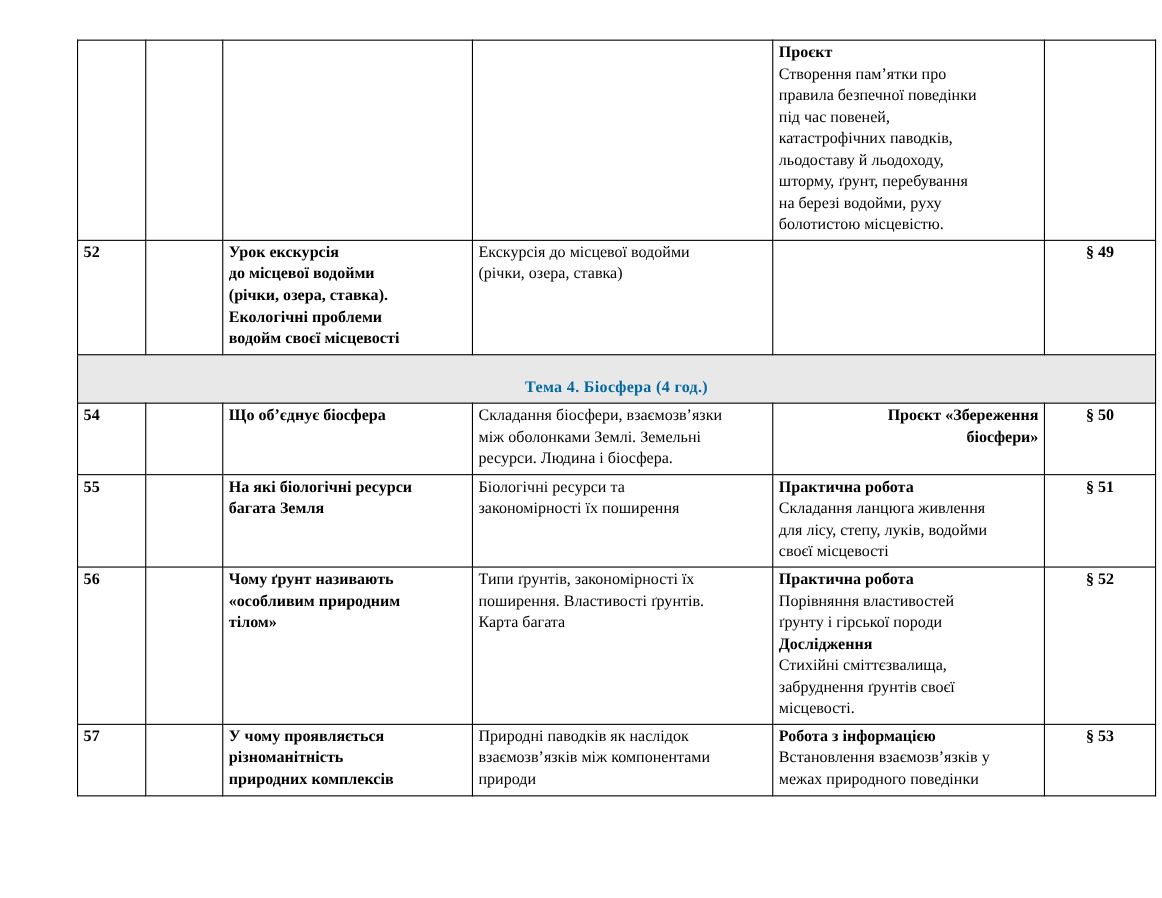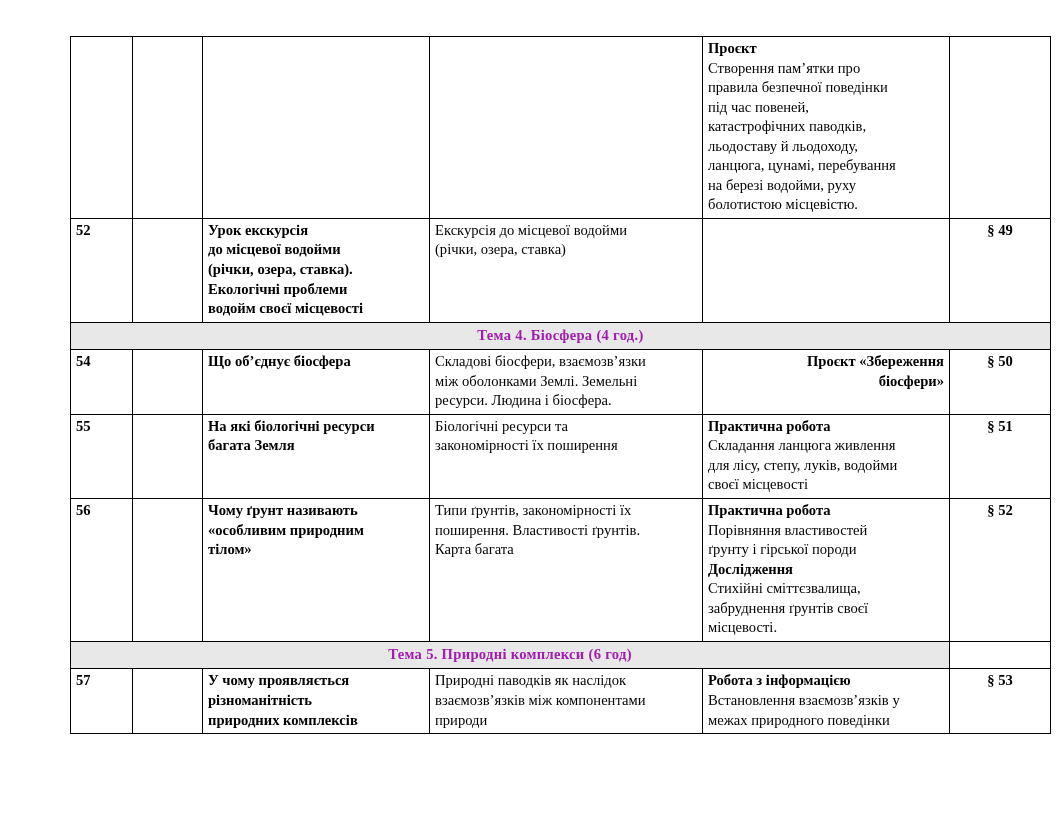--- a/index.html
+++ b/index.html
@@ -59,23 +59,23 @@
     font-weight: bold;
   }
   .bold { font-weight: bold; }
   .center { text-align: right; }
 
   
   tr.theme-row td.theme {
     background: #e8e8e8;
     text-align: center;
     font-weight: bold;
-    color: #a21caf;
+    color: #0369a1;
     letter-spacing: 0.3px;
-    padding: 3px 4px 4px 4px;
+    padding: 20px 4px 4px 4px;
   }
   tr.theme-row td.theme-pad {
     background: #ffffff;
     border-left: 1px solid #000000;
   }
   .line { display: block; }
 </style>
 </head>
 <body>
 
@@ -97,21 +97,21 @@
           <td></td>
           <td class="topic"></td>
           <td></td>
           <td>
             <span class="line bold">Проєкт</span>
             <span class="line">Створення пам’ятки про</span>
             <span class="line">правила безпечної поведінки</span>
             <span class="line">під час повеней,</span>
             <span class="line">катастрофічних паводків,</span>
             <span class="line">льодоставу й льодоходу,</span>
-            <span class="line">ланцюга, цунамі, перебування</span>
+            <span class="line">шторму, ґрунт, перебування</span>
             <span class="line">на березі водойми, руху</span>
             <span class="line">болотистою місцевістю.</span>
           </td>
           <td class="par"></td>
         </tr>
 
         <tr>
           <td class="num">52</td>
           <td></td>
           <td class="topic">
@@ -134,21 +134,21 @@
           <td class="theme" colspan="6">Тема 4. Біосфера  (4 год.)</td>
         </tr>
 
         <tr>
           <td class="num">54</td>
           <td></td>
           <td class="topic">
             <span class="line">Що об’єднує біосфера</span>
           </td>
           <td>
-            <span class="line">Складові біосфери, взаємозв’язки</span>
+            <span class="line">Складання біосфери, взаємозв’язки</span>
             <span class="line">між оболонками Землі. Земельні</span>
             <span class="line">ресурси.  Людина і біосфера.</span>
           </td>
           <td class="center bold">
             <span class="line">Проєкт «Збереження</span>
             <span class="line">біосфери»</span>
           </td>
           <td class="par">§ 50</td>
         </tr>
 
@@ -190,24 +190,20 @@
             <span class="line">Порівняння властивостей</span>
             <span class="line">ґрунту і гірської породи</span>
             <span class="line bold">Дослідження</span>
             <span class="line">Стихійні сміттєзвалища,</span>
             <span class="line">забруднення ґрунтів своєї</span>
             <span class="line">місцевості.</span>
           </td>
           <td class="par">§ 52</td>
         </tr>
 
-        <tr class="theme-row">
-          <td class="theme" colspan="5">Тема 5. Природні комплекси (6 год)</td>
-          <td class="theme-pad"></td>
-        </tr>
 
         <tr>
           <td class="num">57</td>
           <td></td>
           <td class="topic">
             <span class="line">У чому проявляється</span>
             <span class="line">різноманітність</span>
             <span class="line">природних комплексів</span>
           </td>
           <td>

